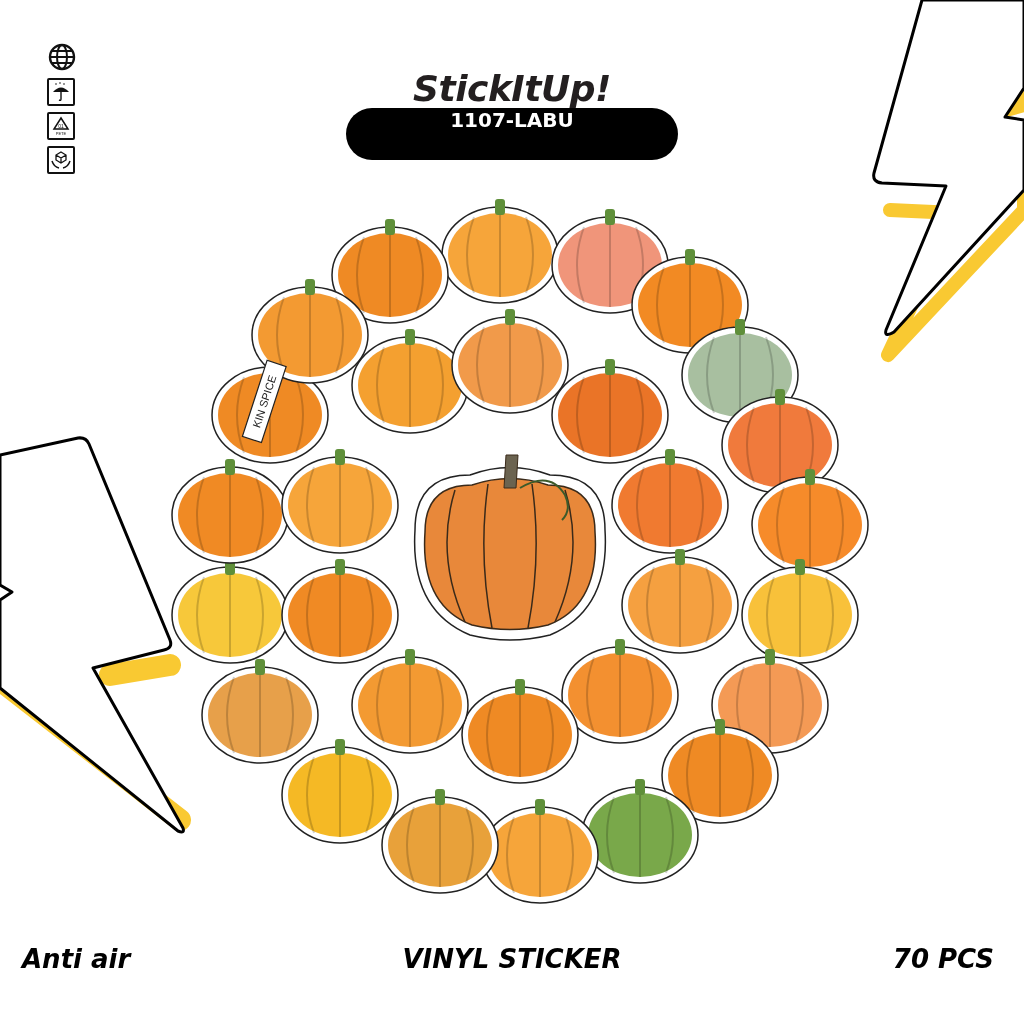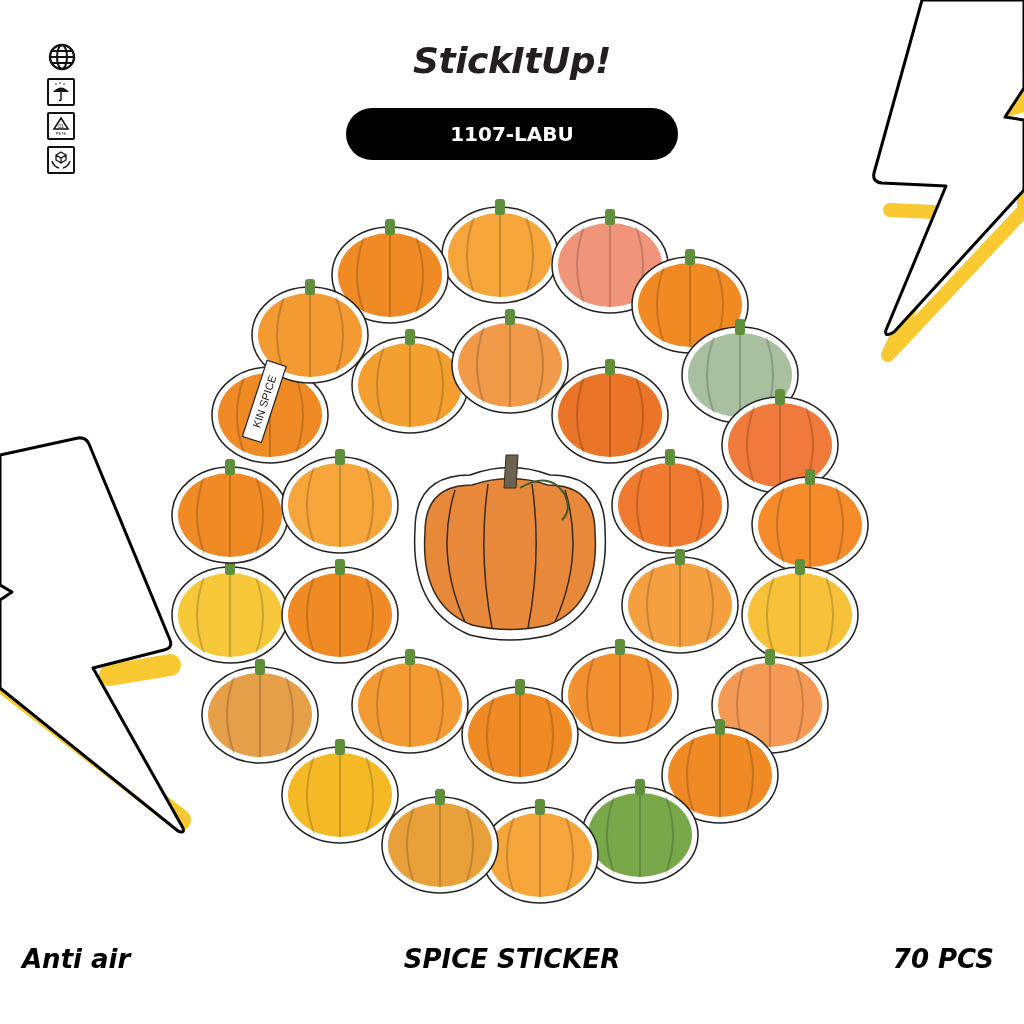--- a/index.html
+++ b/index.html
@@ -1,22 +1,22 @@
 <!DOCTYPE html>
 <html><head>
 <meta charset="utf-8">
 <style>
   html, body { margin:0; padding:0; background:#ffffff; }
   body { width:1024px; height:1024px; position:relative; overflow:hidden; font-family:"Liberation Sans", sans-serif; }
   .bolt { position:absolute; }
   .icons { position:absolute; left:47px; top:42px; width:32px; display:flex; flex-direction:column; gap:6px; }
   .icon-box { width:28px; height:28px; border:2px solid #111; border-radius:2px; display:flex; align-items:center; justify-content:center; box-sizing:border-box; }
   .globe { width:30px; height:30px; }
-  .brand { position:absolute; left:0; width:1024px; top:40px; text-align:center; font-weight:900; font-style:italic; font-size:36px; color:#231f20; letter-spacing:-0.5px; font-family:"DejaVu Sans", sans-serif; }
-  .pill { position:absolute; left:346px; top:108px; width:332px; height:52px; background:#000; border-radius:26px; display:flex; align-items:center; justify-content:center; color:#fff; font-weight:700; font-size:20px; font-family:"DejaVu Sans", sans-serif; }
+  .brand { position:absolute; left:0; width:1024px; top:68px; text-align:center; font-weight:900; font-style:italic; font-size:36px; color:#231f20; letter-spacing:-0.5px; font-family:"DejaVu Sans", sans-serif; }
+  .pill { position:absolute; left:346px; top:108px; width:332px; height:52px; background:#000; border-radius:26px; display:flex; justify-content:center; color:#fff; font-weight:700; font-size:20px; font-family:"DejaVu Sans", sans-serif; }
   .collage { position:absolute; left:140px; top:195px; width:740px; height:720px; }
   .footer { position:absolute; top:944px; font-weight:900; font-style:italic; font-size:26px; color:#000; font-family:"DejaVu Sans", sans-serif; }
   .f-left { left:22px; }
   .f-center { left:0; width:1024px; text-align:center; }
   .f-right { right:30px; }
 </style>
 </head>
 <body>
 
 <svg class="bolt" style="left:860px;top:0" width="164" height="370" viewBox="0 0 164 370">
@@ -116,14 +116,14 @@
     <path d="M10 -62 Q40 -80 55 -55 Q62 -40 52 -30" fill="none" stroke="#3c5a2a" stroke-width="2"></path>
   </g>
 
   <g transform="translate(115,235) rotate(-72)">
     <rect x="-10" y="-10" width="80" height="20" fill="#fff" stroke="#222" stroke-width="1.2"></rect>
     <text x="30" y="4" font-size="11" text-anchor="middle" font-family="Liberation Sans, sans-serif" fill="#222">KIN SPICE</text>
   </g>
 </svg>
 
 <div class="footer f-left">Anti air</div>
-<div class="footer f-center">SPICE STICKER</div>
+<div class="footer f-center">VINYL STICKER</div>
 <div class="footer f-right">70 PCS</div>
 
 </body></html>

